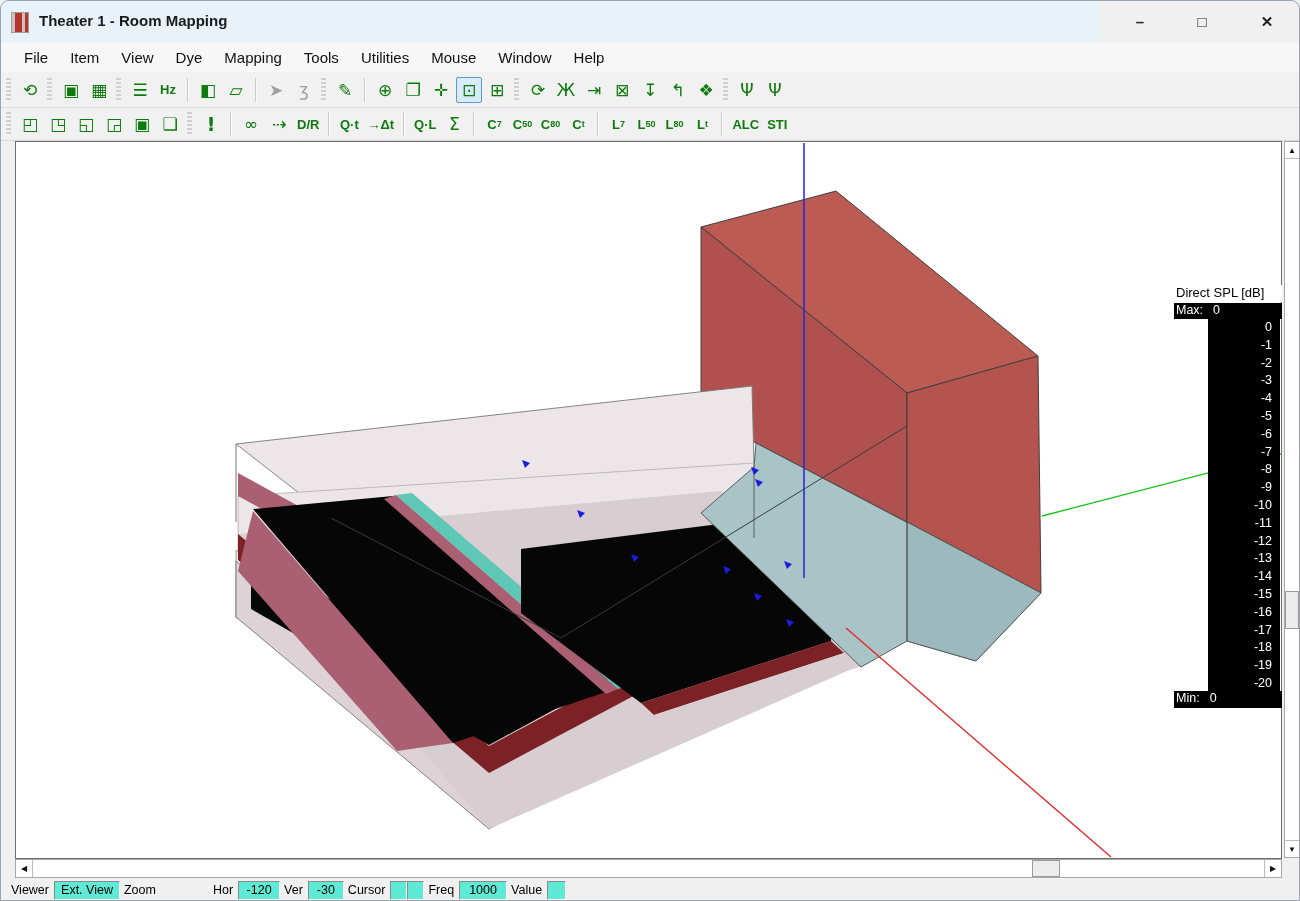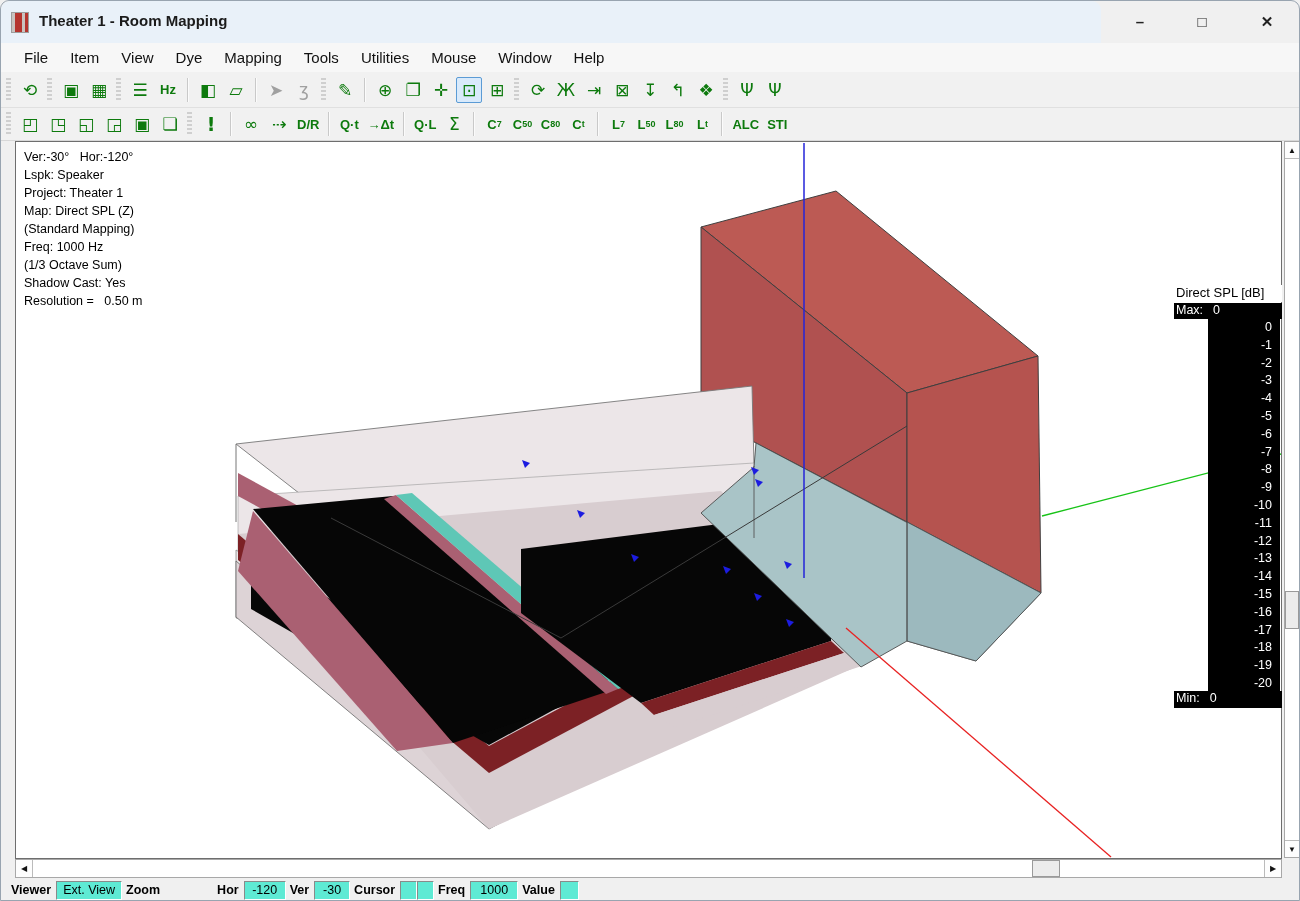--- a/index.html
+++ b/index.html
@@ -51,21 +51,21 @@
   #vs-up{left:0;top:0;width:14px;height:16px;border-bottom:1px solid #bbb;}
   #vs-down{left:0;bottom:0;width:14px;height:16px;border-top:1px solid #bbb;}
   #vs-thumb{position:absolute;left:0;top:449px;width:14px;height:38px;background:#ececec;border:1px solid #9a9a9a;box-sizing:border-box;}
   #hs-left{left:0;top:0;width:16px;height:17px;border-right:1px solid #bbb;}
   #hs-right{right:0;top:0;width:16px;height:17px;border-left:1px solid #bbb;}
   #hs-thumb{position:absolute;left:1016px;top:0;width:28px;height:17px;background:#ececec;border:1px solid #9a9a9a;box-sizing:border-box;}
   #resize-grip{left:1286px;top:884px;width:13px;height:13px;
     background:repeating-linear-gradient(135deg,transparent 0 3px,#aeaeae 3px 4.5px);}
   
   #statusbar{left:0;top:877px;width:1300px;height:24px;background:#f0f0f0;display:flex;align-items:center;padding-left:6px;box-sizing:border-box;}
-  .sb-label{font-size:12.5px;color:#000;margin:0 5px 0 4px;font-weight:bold;}
+  .sb-label{font-size:12.5px;color:#000;margin:0 5px 0 4px;}
   .sb-field{height:17px;background:#5eead4;border:1px solid;border-color:#8a8a8a #ffffff #ffffff #8a8a8a;
     font-size:12.5px;color:#000;display:flex;align-items:center;justify-content:center;padding:0 3px;box-sizing:content-box;text-align:right;}
 </style>
 </head>
 <body>
 
 <div class="abs" id="titlebar">
   <div class="abs" id="app-logo"></div>
   <div class="abs" id="title-text">Theater 1 - Room Mapping</div>
   <div class="abs winbtn" id="btn-min">–</div>
@@ -201,29 +201,20 @@
         <path d="M576,509 l8,3 l-5,5 z" fill="#1c1ce0"></path>
         <path d="M630,553 l8,3 l-5,5 z" fill="#1c1ce0"></path>
         <path d="M722,565 l8,3 l-5,5 z" fill="#1c1ce0"></path>
         <path d="M750,466 l8,3 l-5,5 z" fill="#1c1ce0"></path>
         <path d="M754,478 l8,3 l-5,5 z" fill="#1c1ce0"></path>
         <path d="M783,560 l8,3 l-5,5 z" fill="#1c1ce0"></path>
         <path d="M753,592 l8,3 l-5,5 z" fill="#1c1ce0"></path>
         <path d="M785,618 l8,3 l-5,5 z" fill="#1c1ce0"></path>
       </g>
   </svg>
-  <div class="abs" id="info-block">Ver:-30°   Hor:-120°
-Lspk: Speaker
-Project: Theater 1
-Map: Direct SPL (Z)
-(Standard Mapping)
-Freq: 1000 Hz
-(1/3 Octave Sum)
-Shadow Cast: Yes
-Resolution =   0.50 m</div>
   <div class="abs" id="legend">
     <div id="legend-title">Direct SPL [dB]</div>
     <div id="legend-max"><span>Max:</span><span class="lg-val">0</span></div>
     <div id="legend-col">
         <div class="legend-row">0</div>
         <div class="legend-row">-1</div>
         <div class="legend-row">-2</div>
         <div class="legend-row">-3</div>
         <div class="legend-row">-4</div>
         <div class="legend-row">-5</div>

